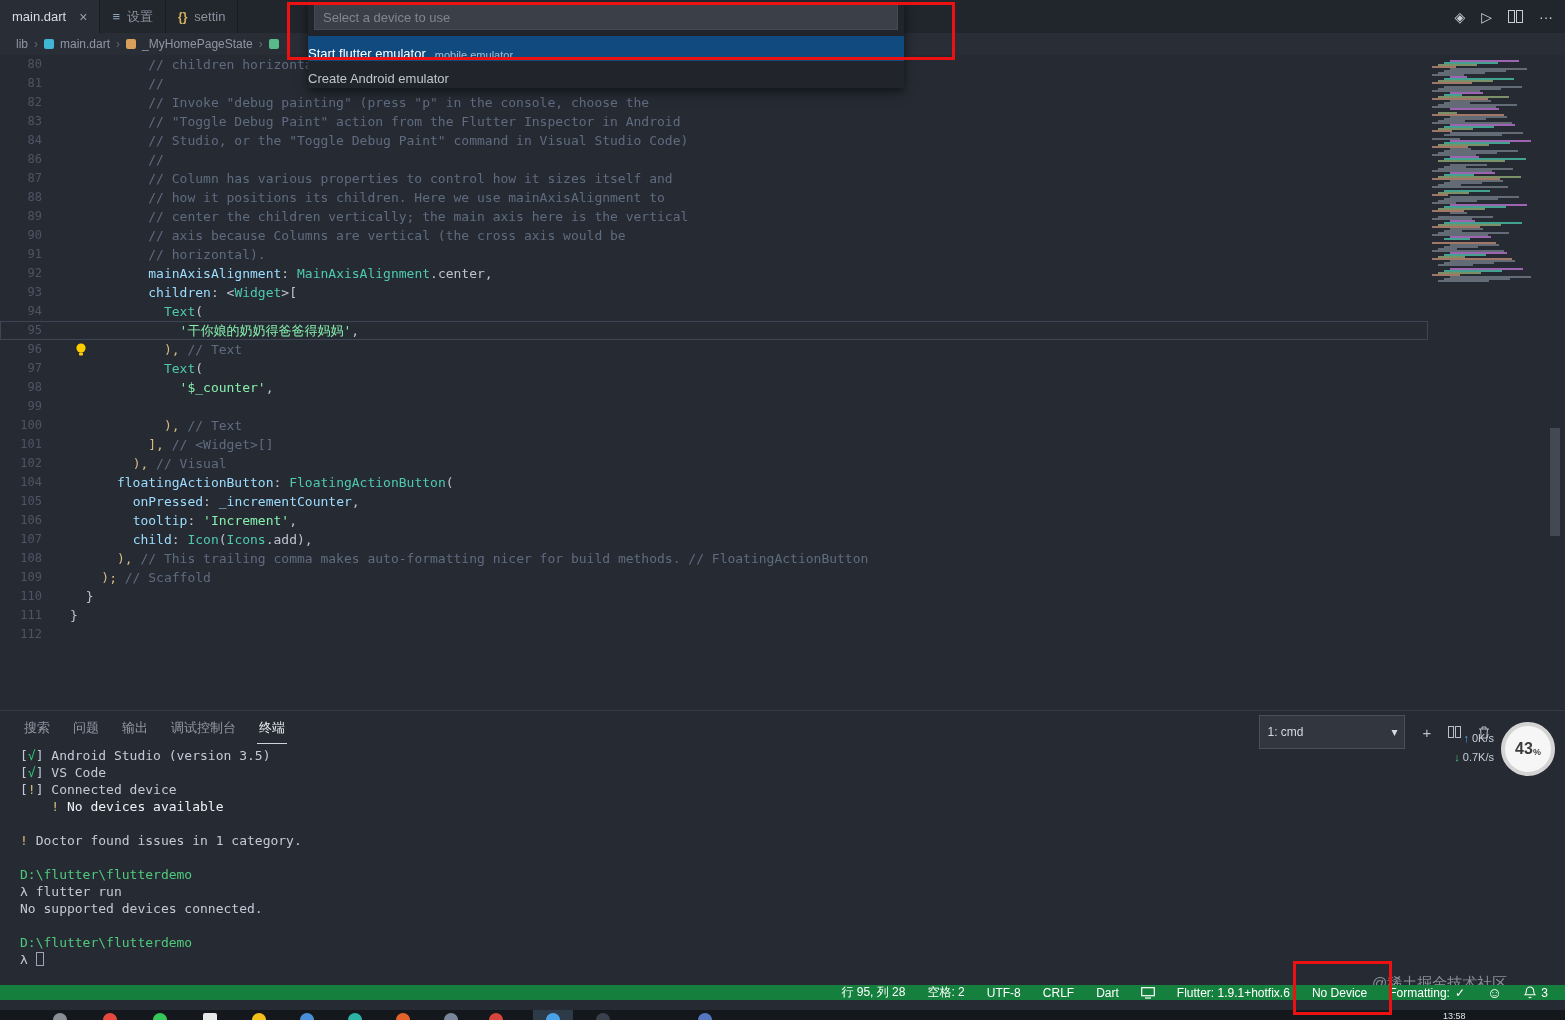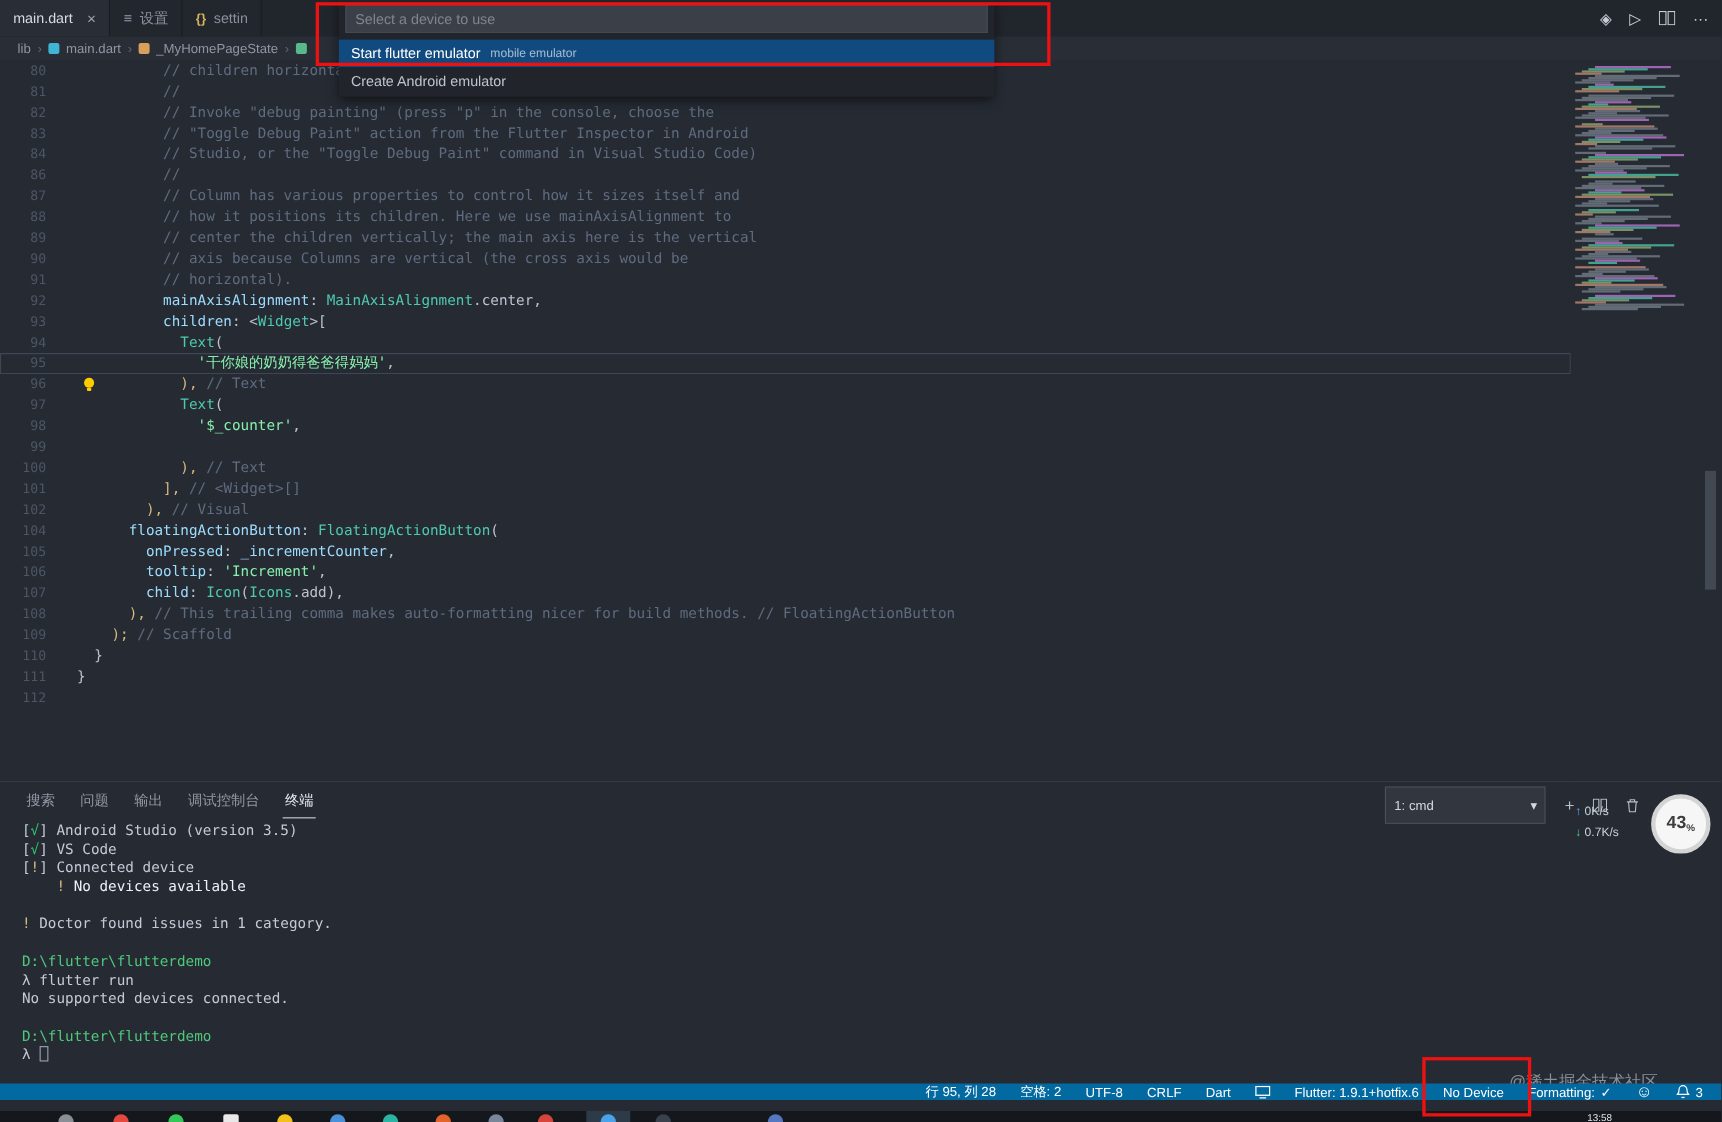--- a/index.html
+++ b/index.html
@@ -52,45 +52,45 @@
   .terminal-output{position:absolute;left:20px;top:36px}
   .term-row{height:17px;line-height:17px;font-family:"DejaVu Sans Mono",monospace;font-size:13px;white-space:pre;color:#c3cad6}
   .tm-p{color:#c3cad6}
   .tm-ok{color:#2ecc71}
   .tm-yl{color:#d7ba7d}
   .tm-path{color:#4ec97c}
   .tm-bold{color:#eef2f8;font-weight:normal}
   .tm-cur{display:inline-block;width:8px;height:14px;border:1px solid #9aa4b4;vertical-align:-2px}
 
   
-  .netstats{position:absolute;left:1432px;top:729px;width:62px;font-size:11px;color:#c8cfd9;z-index:6;line-height:19px}
+  .netstats{position:absolute;left:1432px;top:729px;width:62px;text-align:right;font-size:11px;color:#c8cfd9;z-index:6;line-height:19px}
   .net-up{color:#5aa7f0;font-size:11px}
   .net-dn{color:#49c17a;font-size:11px}
   .usage-badge{position:absolute;left:1501px;top:722px;width:54px;height:54px;border-radius:50%;background:#f6f6f6;border:4px solid #d4d4d4;display:flex;align-items:center;justify-content:center;z-index:6;color:#3c3c3c;font-weight:bold}
   .usage-badge .num{font-size:16px}
   .usage-badge .unit{font-size:9px;margin-top:5px}
 
   .watermark{position:absolute;left:1372px;top:974px;font-size:15px;color:#8a9098;z-index:3}
 
   
-  .statusbar{position:absolute;left:0;top:985px;width:100%;height:15px;background:#0369a1;color:#fff;font-size:12px;display:flex;align-items:center;justify-content:flex-end;padding-right:6px;z-index:4}
+  .statusbar{position:absolute;left:0;top:985px;width:100%;height:15px;background:#15803d;color:#fff;font-size:12px;display:flex;align-items:center;justify-content:flex-end;padding-right:6px;z-index:4}
   .sb-item{padding:0 11px;height:100%;display:flex;align-items:center;gap:5px;cursor:pointer;white-space:nowrap}
   .sb-item svg{display:block}
 
   
   .taskbar{position:absolute;left:0;top:1010px;width:100%;height:10px;background:#14171c;overflow:hidden;z-index:7}
   .tb-ic{position:absolute;top:3px;width:14px;height:14px;border-radius:50%}
   .tb-slot{position:absolute;left:533px;top:0;width:40px;height:10px;background:#2d3a47}
   .tb-time{position:absolute;left:1443px;top:1px;font-size:9px;color:#dfe5ec}
 
   
   .quickpick{position:absolute;left:308px;top:0;width:596px;background:#21252b;box-shadow:0 4px 10px rgba(0,0,0,.55);z-index:50;padding-bottom:2px}
   .qp-input{display:block;width:584px;height:26px;margin:4px 6px 6px;background:#3b4048;border:1px solid #434a54;color:#c8cfd9;font-size:13px;padding:0 8px;outline:none;font-family:"Liberation Sans",sans-serif}
   .qp-input::placeholder{color:#7f8690}
-  .qp-item{height:25px;display:flex;align-items:center;padding:0 11px;font-size:13px;color:#bfc5cf;cursor:pointer;white-space:nowrap}
+  .qp-item{height:25px;display:flex;align-items:flex-end;padding:0 0;font-size:13px;color:#bfc5cf;cursor:pointer;white-space:nowrap}
   .qp-item.focused{background:#114a7e;color:#fff}
   .qp-desc{font-size:11px;color:rgba(255,255,255,.62);margin-left:9px}
 
   
   .annot{position:absolute;border:3px solid #ee1111;z-index:60;pointer-events:none}
   .annot-1{left:287px;top:2px;width:668px;height:58px}
   .annot-2{left:1302px;top:961px;width:118px;height:54px}
 </style>
 </head>
 <body>

